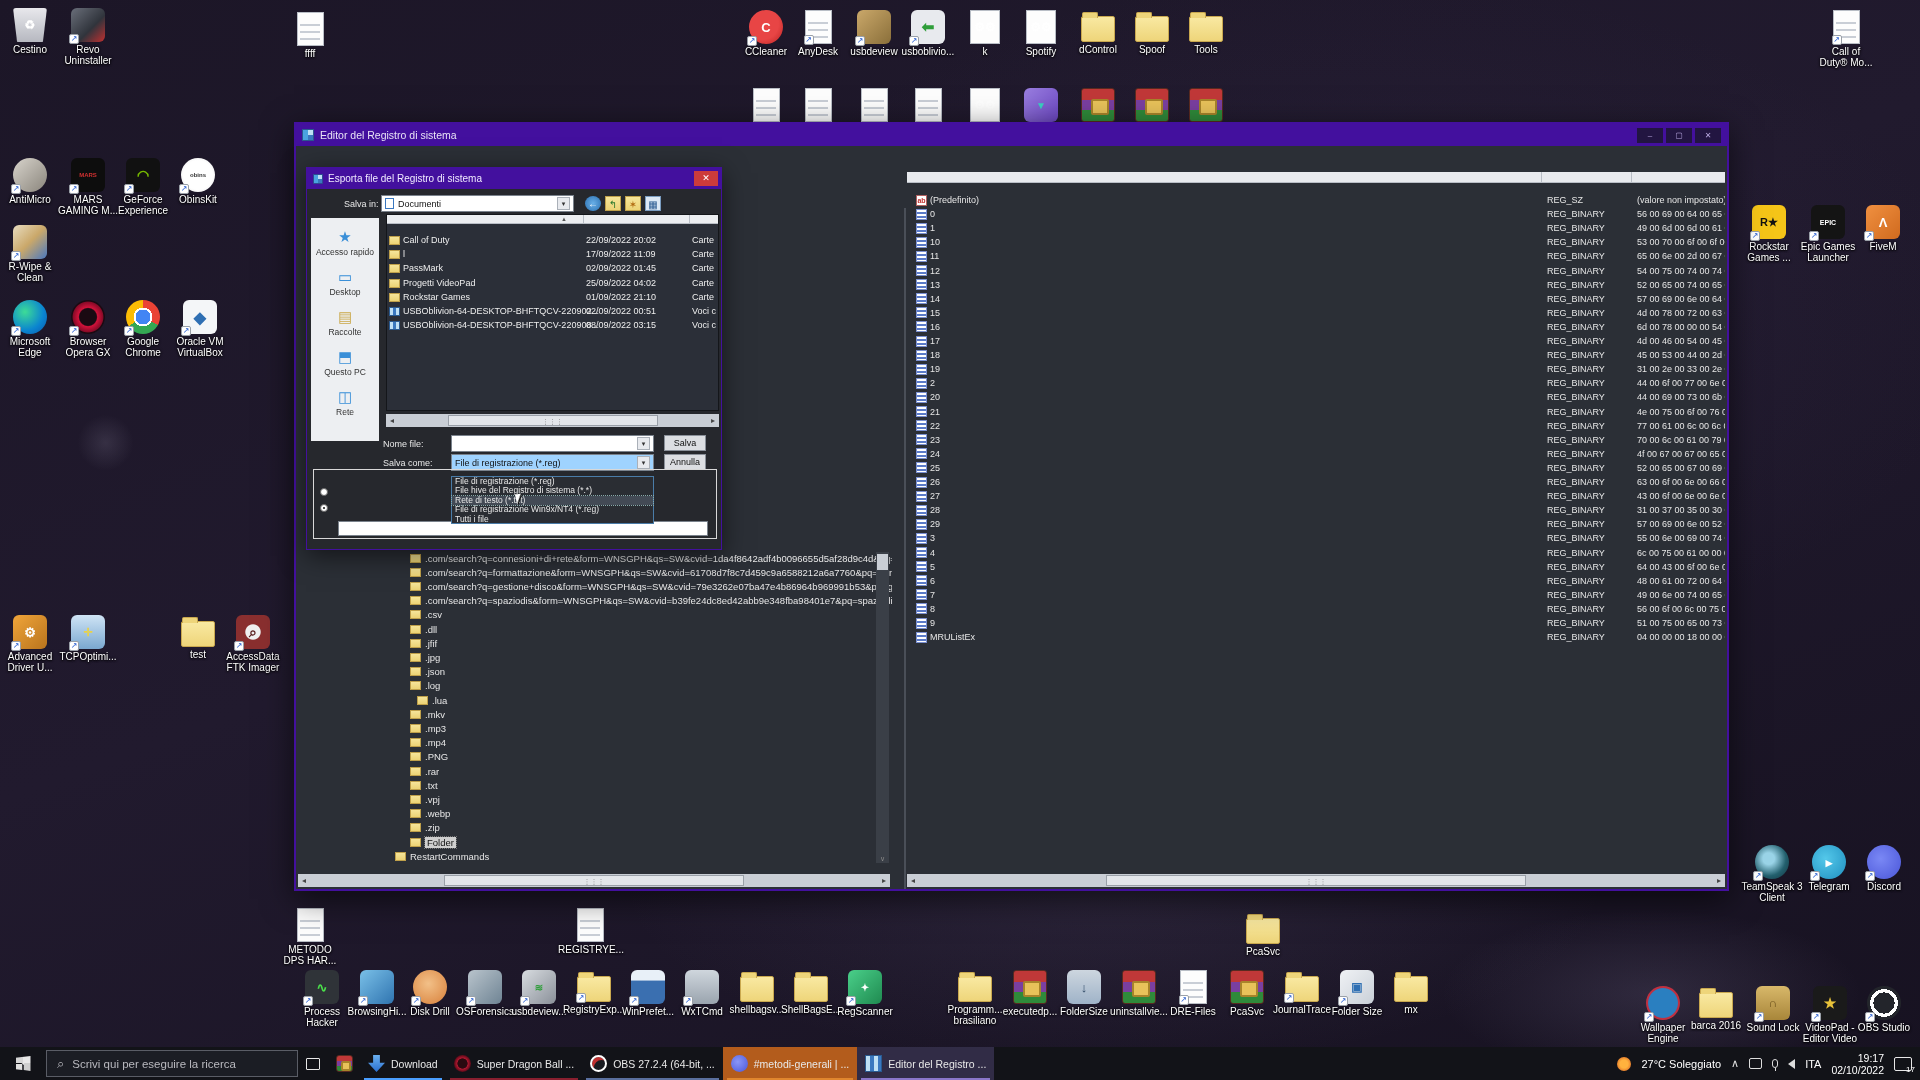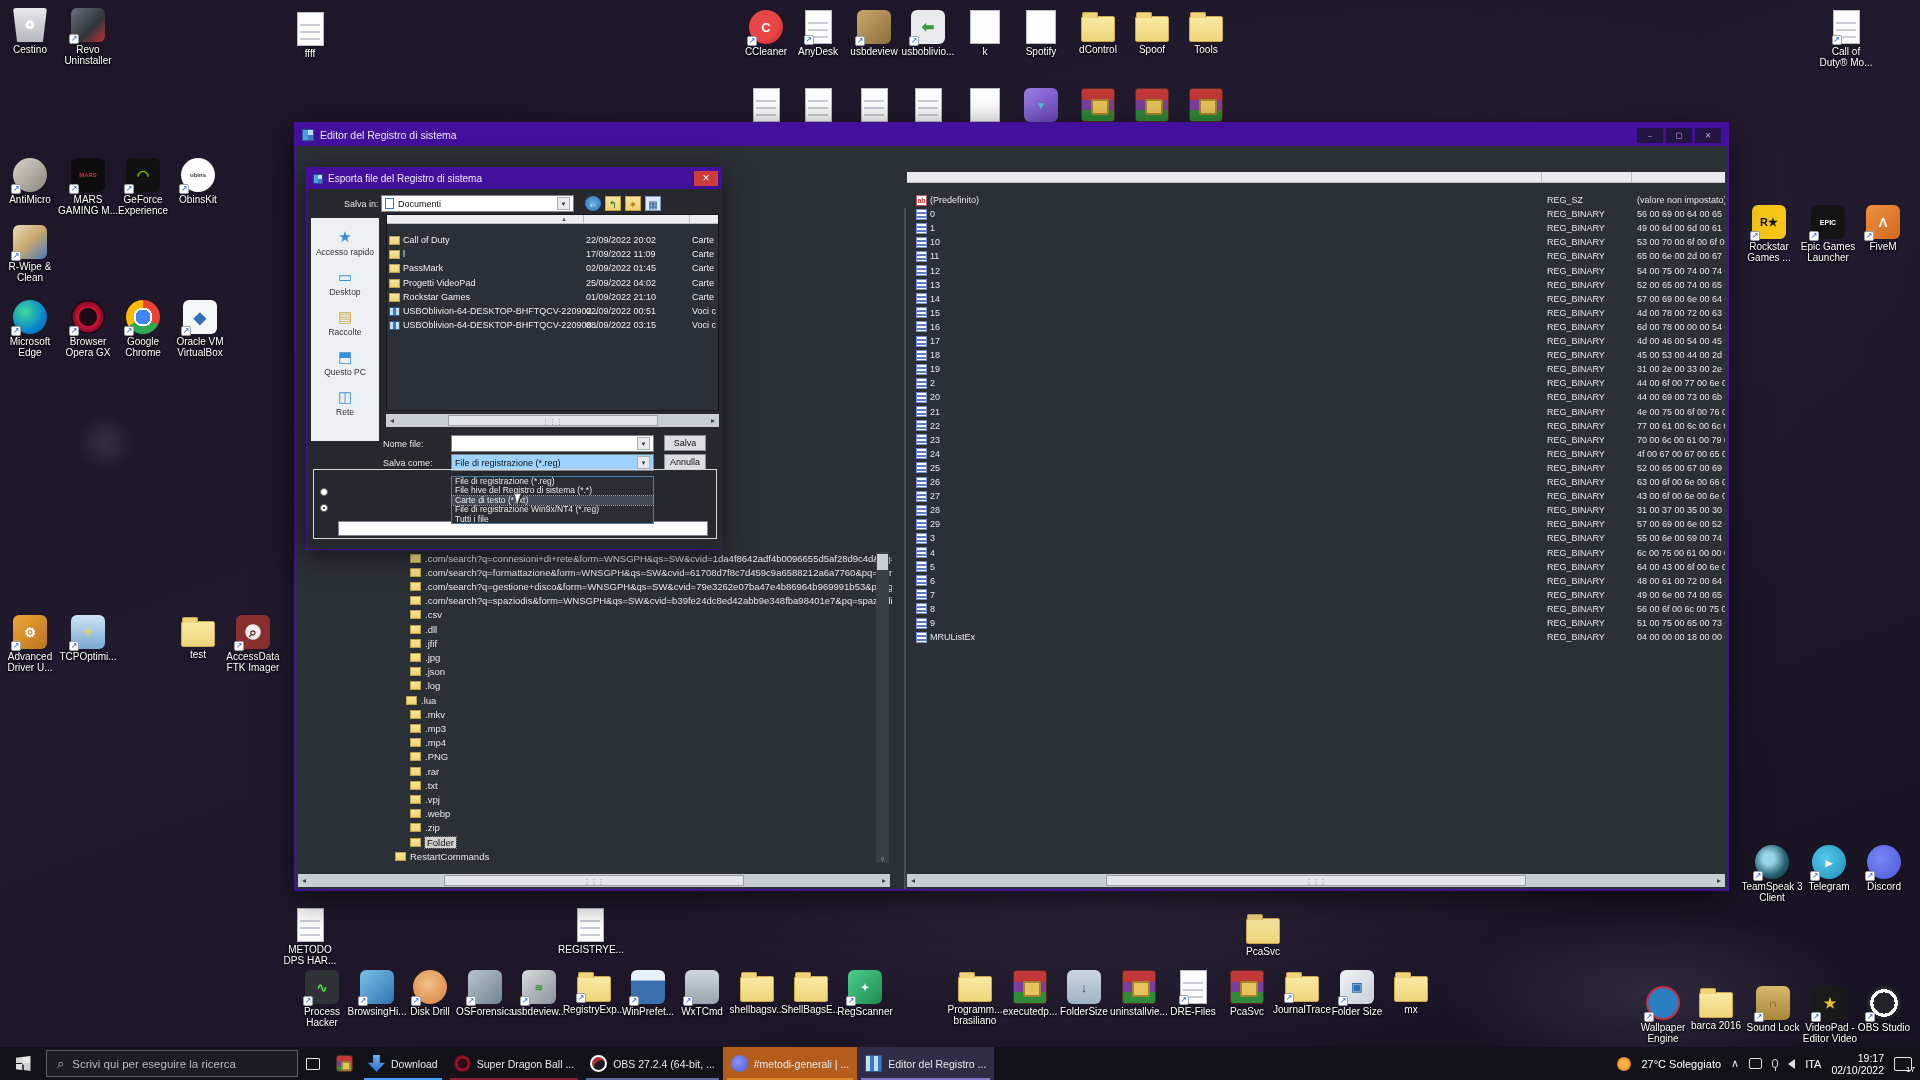--- a/index.html
+++ b/index.html
@@ -613,21 +613,21 @@
             <span class="tl">.jpg</span>
           </div>
           <div class="tree-row" style="top: 496.6px; left: 112px;">
             <span class="tfold"></span>
             <span class="tl">.json</span>
           </div>
           <div class="tree-row" style="top: 510.8px; left: 112px;">
             <span class="tfold"></span>
             <span class="tl">.log</span>
           </div>
-          <div class="tree-row" style="top: 525px; left: 100px; padding-left: 8px;">
+          <div class="tree-row" style="top: 525px; left: 111px; padding-left: 8px;">
             <span class="tfold"></span>
             <span class="tl">.lua</span>
           </div>
           <div class="tree-row" style="top: 539.2px; left: 112px;">
             <span class="tfold"></span>
             <span class="tl">.mkv</span>
           </div>
           <div class="tree-row" style="top: 553.4px; left: 112px;">
             <span class="tfold"></span>
             <span class="tl">.mp3</span>
@@ -1008,21 +1008,21 @@
     <div class="btn" style="left:357px; top:286px;">Annulla</div>
 
     <div class="grpbox"></div>
     <div class="radio" style="left:13px; top:320px;" id="radio0"></div>
     <div class="radio on" style="left:13px; top:336px;" id="radio1"></div>
     <div class="txtinput"></div>
 
     <div class="ddlist" id="ddlist">
         <div class="ddopt">File di registrazione (*.reg)</div>
         <div class="ddopt">File hive del Registro di sistema (*.*)</div>
-        <div class="ddopt hov">Carte di testo (*.txt)</div>
+        <div class="ddopt hov">Rete di testo (*.txt)</div>
         <div class="ddopt">File di registrazione Win9x/NT4 (*.reg)</div>
         <div class="ddopt">Tutti i file</div>
       </div>
     <div class="cursor"></div>
   </div>
 
   <div id="taskbar">
     <div class="tb-start">
         <div class="winlogo"></div>
       </div>

